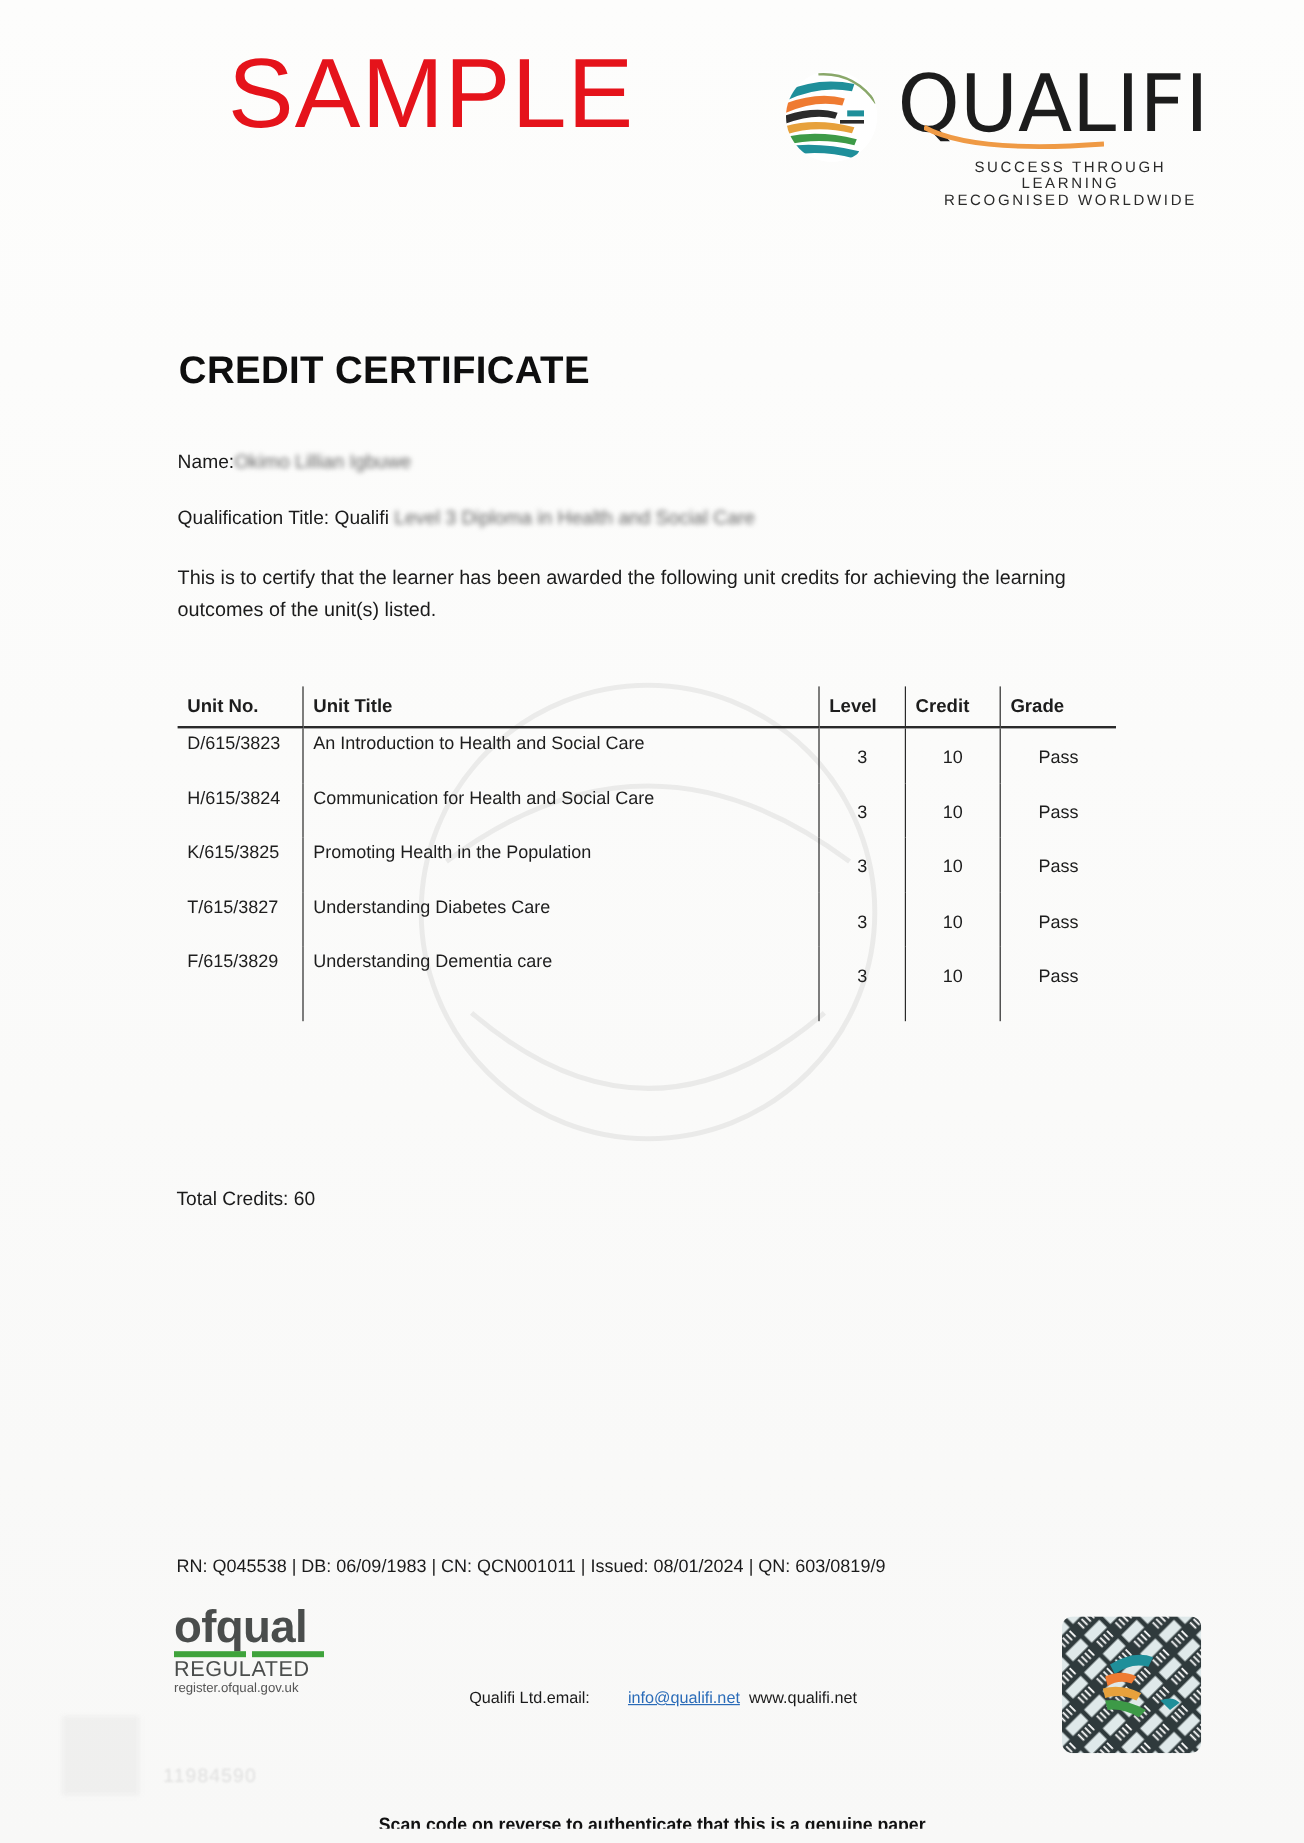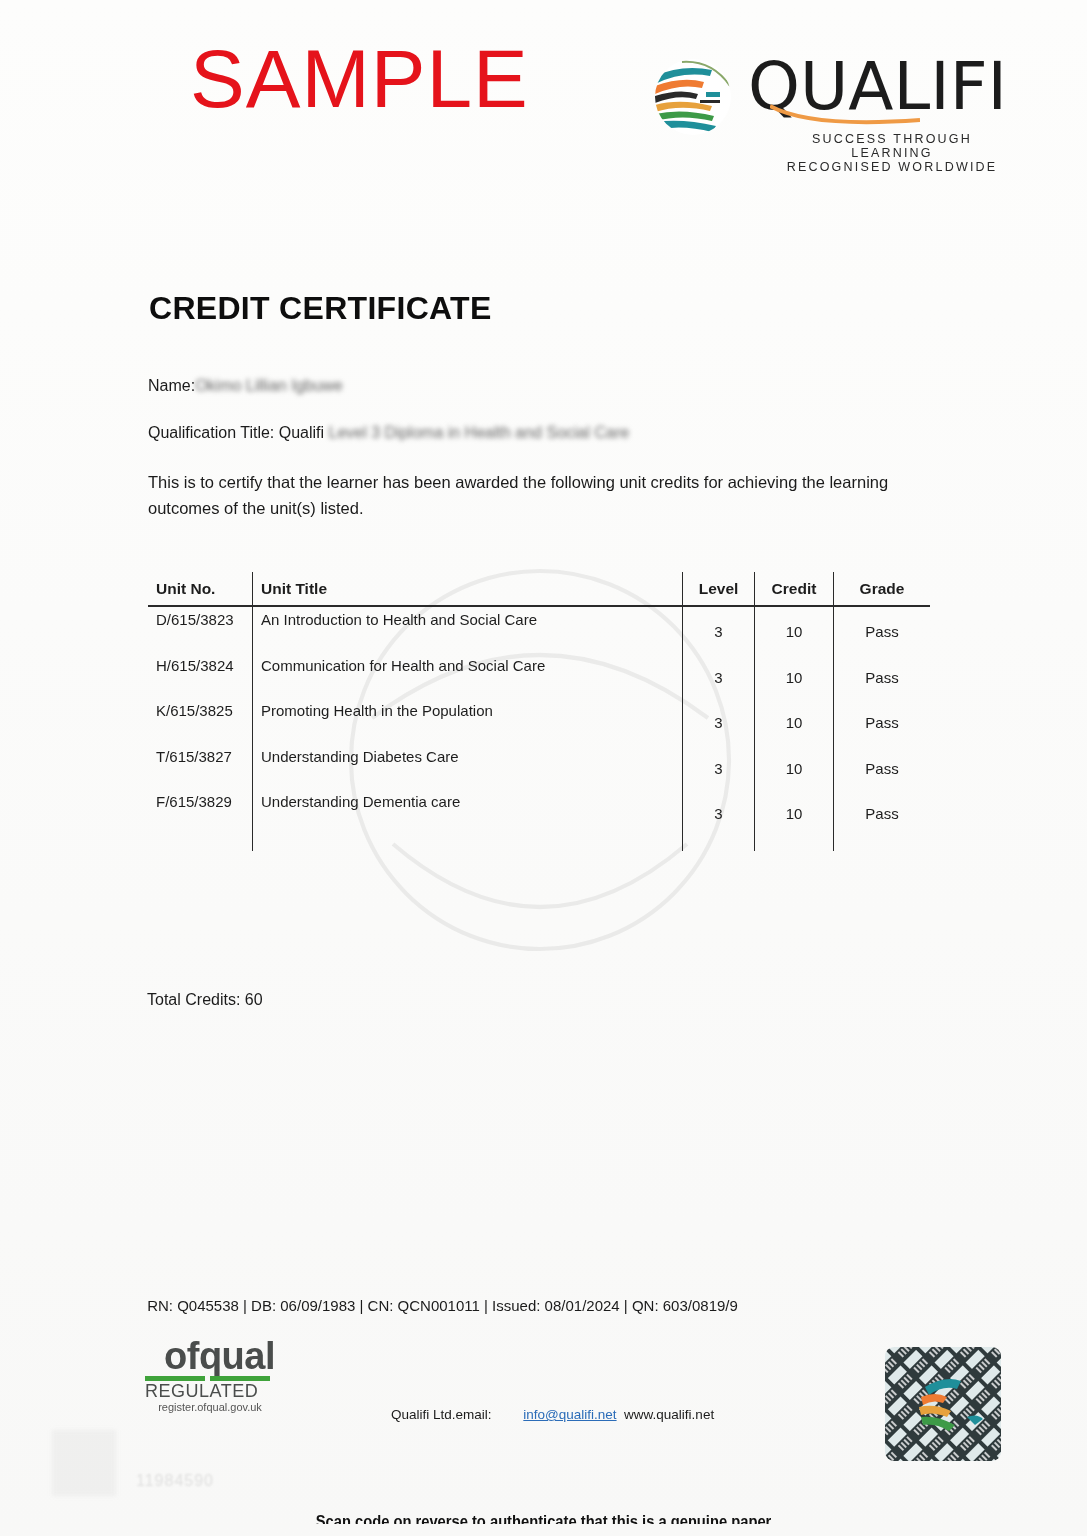--- a/index.html
+++ b/index.html
@@ -44,39 +44,39 @@
       position: absolute; left: 148px; top: 572px;
       border-collapse: collapse; font-size: 15px; color: #1d1d1d;
     }
     table.units th {
       font-weight: bold; font-size: 15.5px; text-align: left;
       height: 33px; padding: 0 8px; vertical-align: middle;
       border-bottom: 2px solid #2a2a2a;
     }
     table.units td { height: 41.5px; padding: 0 8px; vertical-align: top; }
     table.units td.num { vertical-align: middle; text-align: center; padding-top: 4px; }
-    table.units th.c, table.units td.c { text-align: center; }
+    table.units th.c, table.units td.c { text-align: left; }
     .col-unit { width: 88px; border-right: 1.5px solid #2a2a2a; }
     .col-title { width: 413px; border-right: 1.5px solid #2a2a2a; }
     .col-level { width: 55px; border-right: 1.5px solid #2a2a2a; }
     .col-credit { width: 62px; border-right: 1.5px solid #2a2a2a; }
     .col-grade { width: 80px; }
     table.units td.first { padding-top: 4px; }
     table.units tr.spacer td { height: 16px; }
 
     .total { position: absolute; left: 147px; top: 991px; font-size: 16px; color: #1b1b1b; }
 
     .footer-ids { position: absolute; left: 0; width: 879px; top: 1297px; text-align: center; font-size: 15px; color: #1b1b1b; padding-left: 6px; box-sizing: border-box; }
 
     .ofqual { position: absolute; left: 145px; top: 1338px; width: 130px; }
-    .ofqual .word { font-size: 38px; font-weight: bold; color: #4a4d4c; line-height: 36px; letter-spacing: -0.5px; text-align: right; }
+    .ofqual .word { font-size: 38px; font-weight: bold; color: #4a4d4c; line-height: 36px; letter-spacing: -0.5px; }
     .ofqual .bars { display: flex; gap: 5px; margin-top: 2px; }
     .ofqual .bars span { height: 5px; background: #3fa33b; display: block; }
     .ofqual .reg { font-size: 18px; font-weight: normal; color: #4a4d4c; letter-spacing: 0.5px; line-height: 20px; }
-    .ofqual .url { font-size: 11px; color: #555; line-height: 12px; text-align: center; }
+    .ofqual .url { font-size: 11px; color: #555; line-height: 12px; }
 
     .contact { position: absolute; left: 391px; top: 1407px; font-size: 13.5px; color: #1b1b1b; }
     .contact a { color: #2b6cb8; text-decoration: underline; margin-left: 28px; }
 
     .hologram { position: absolute; left: 885px; top: 1347px; width: 116px; height: 114px; border-radius: 9px; overflow: hidden; }
 
     .stamp { position: absolute; left: 52px; top: 1430px; width: 64px; height: 66px; background: rgba(200,200,200,0.18); filter: blur(2px); }
     .stamp-num { position: absolute; left: 136px; top: 1472px; font-size: 16px; color: rgba(150,150,150,0.25); filter: blur(1px); letter-spacing: 1px; }
 
     .scan-note {

